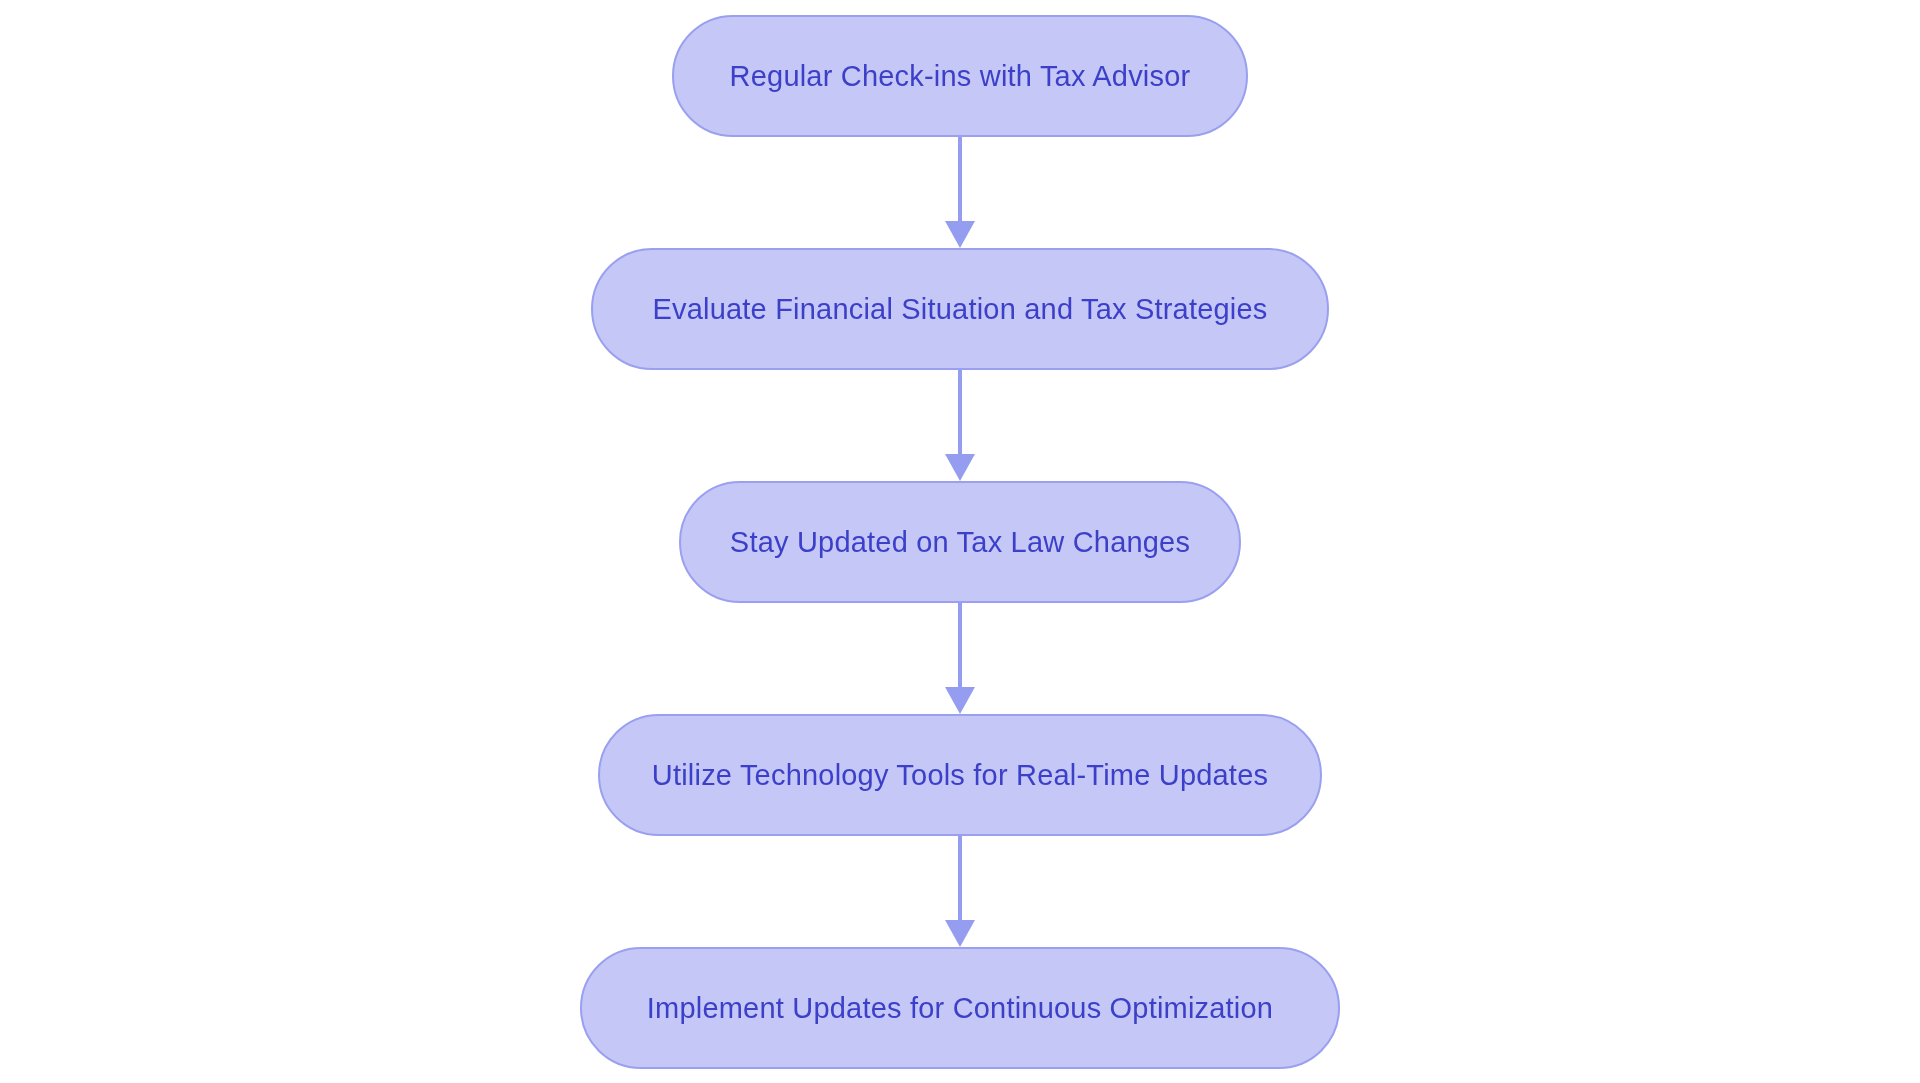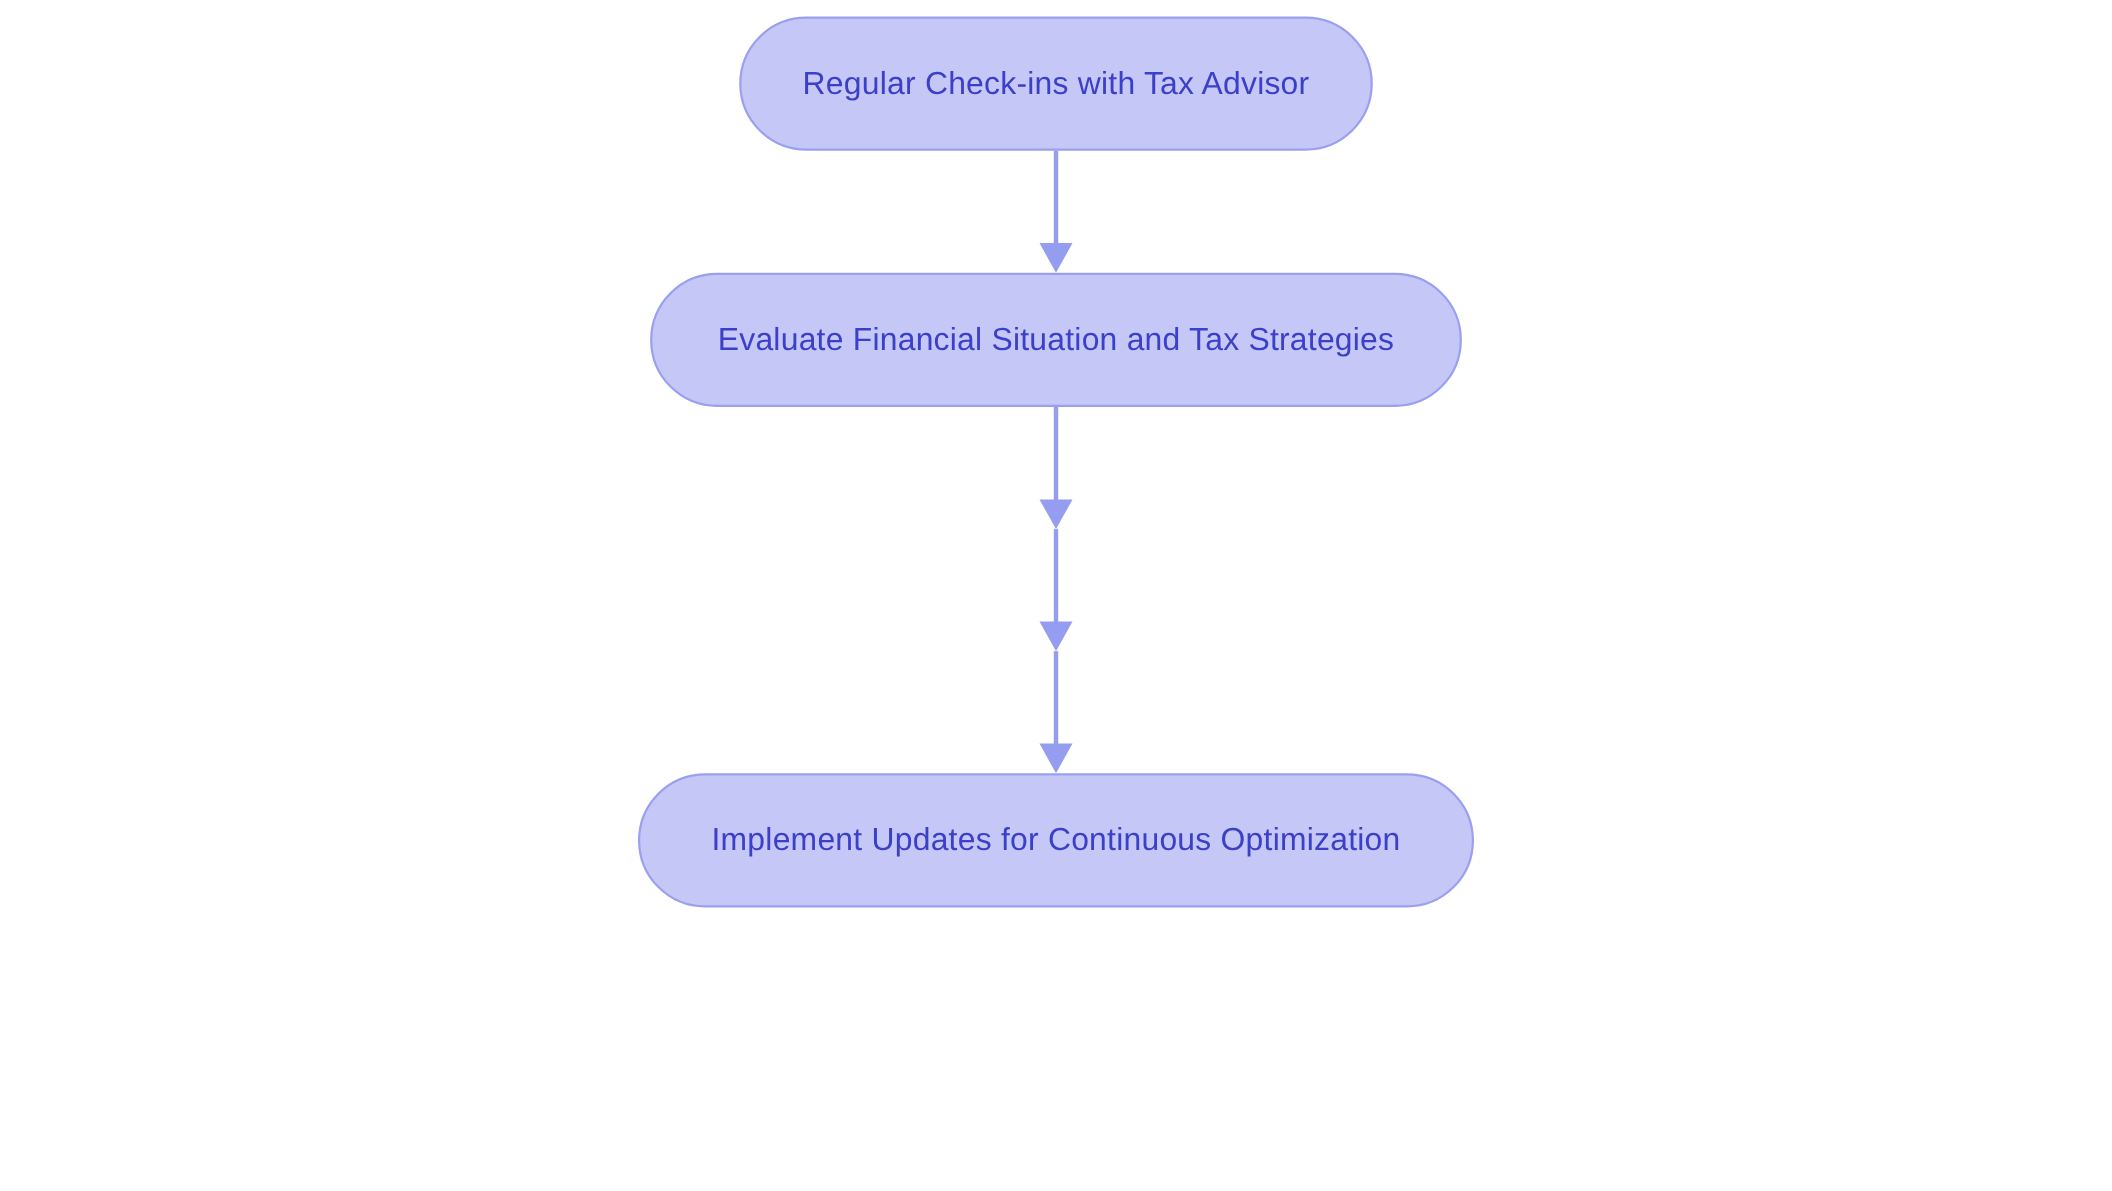--- a/index.html
+++ b/index.html
@@ -87,26 +87,32 @@
 
   <div class="node w2">
     <span>Evaluate Financial Situation and Tax Strategies</span>
   </div>
 
   <div class="arrow">
     <div class="stem"></div>
     <div class="head"></div>
   </div>
 
+  <div class="node w3">
+    <span>Stay Updated on Tax Law Changes</span>
+  </div>
 
   <div class="arrow">
     <div class="stem"></div>
     <div class="head"></div>
   </div>
 
+  <div class="node w4">
+    <span>Utilize Technology Tools for Real-Time Updates</span>
+  </div>
 
   <div class="arrow">
     <div class="stem"></div>
     <div class="head"></div>
   </div>
 
   <div class="node w5">
     <span>Implement Updates for Continuous Optimization</span>
   </div>
 

